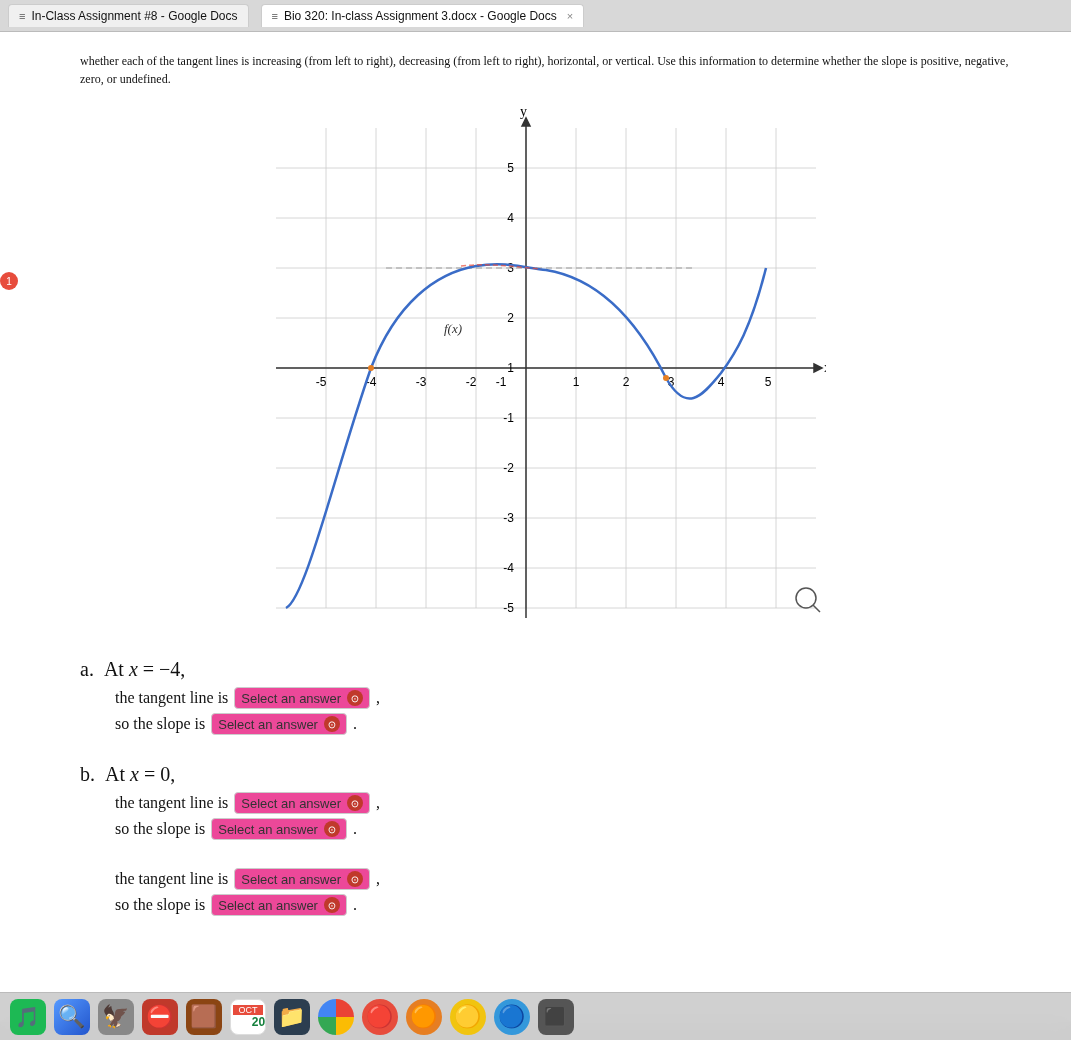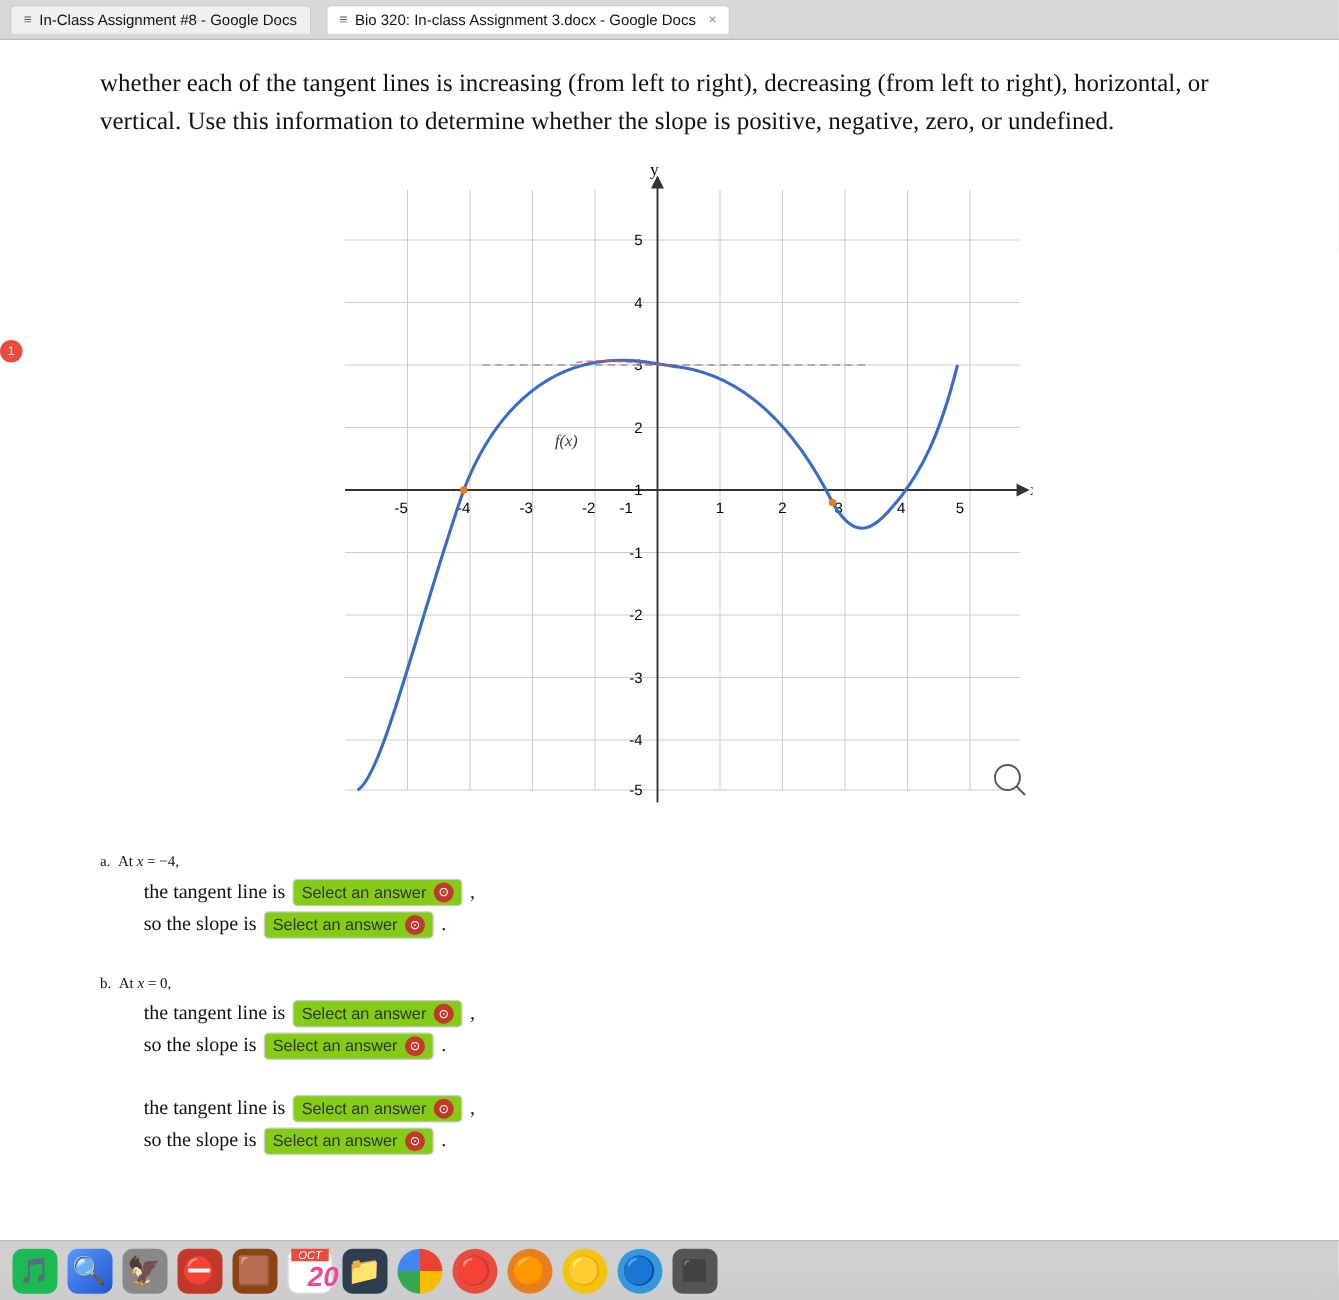--- a/index.html
+++ b/index.html
@@ -67,21 +67,21 @@
       border-radius: 50%;
       color: white;
       font-size: 10px;
       display: flex;
       align-items: center;
       justify-content: center;
       font-family: Arial, sans-serif;
     }
 
     .intro-text {
-      font-size: 20px;
+      font-size: 12px;
       line-height: 1.5;
       margin-bottom: 20px;
       color: #111;
     }
 
     
     .graph-container {
       display: flex;
       justify-content: center;
       margin: 10px 0 30px 0;
@@ -95,38 +95,39 @@
     
     .questions {
       margin-top: 10px;
     }
 
     .question-item {
       margin-bottom: 28px;
     }
 
     .question-label {
-      font-size: 12px;
+      font-size: 20px;
       margin-bottom: 6px;
       margin-top: 27px;
     }
 
     .question-line {
       margin-left: 35px;
       margin-bottom: 4px;
       font-size: 16px;
       display: flex;
       align-items: center;
       gap: 6px;
       flex-wrap: wrap;
     }
 
     .select-dropdown {
       display: inline-flex;
-      background: #84cc16;
+      align-items: center;
+      background: #ec4899;
       border: 1px solid #ccc;
       border-radius: 4px;
       padding: 2px 6px;
       font-size: 13px;
       font-family: Arial, sans-serif;
       cursor: pointer;
       gap: 4px;
       color: #333;
       min-width: 120px;
       position: relative;
@@ -356,24 +357,24 @@
   </div>
   <div class="taskbar-item">
     <div class="taskbar-icon" style="background:#888; color:white; font-size:22px;">🦅</div>
   </div>
   <div class="taskbar-item">
     <div class="taskbar-icon" style="background:#c0392b; color:white; font-size:22px;">⛔</div>
   </div>
   <div class="taskbar-item">
     <div class="taskbar-icon" style="background:#8B4513; color:white; font-size:22px;">🟫</div>
   </div>
-  <div class="taskbar-item" style="position:relative;font-style:italic;">
+  <div class="taskbar-item" style="position:relative;">
     <div class="taskbar-icon" style="background:#fff; border:1px solid #ddd; display:flex;flex-direction:column;align-items:center;justify-content:center; font-size:11px; font-family:Arial; padding:2px;">
       <div style="background:#e74c3c;color:white;width:100%;text-align:center;font-size:9px;">OCT</div>
-      <div style="font-size:22px;font-weight:bold;color:#ec4899;margin-left:21px;">20</div>
+      <div style="font-size:12px;font-weight:bold;color:#15803d;margin-left:21px;">20</div>
     </div>
   </div>
   <div class="taskbar-item">
     <div class="taskbar-icon" style="background:#2c3e50; color:white; font-size:22px;">📁</div>
   </div>
   <div class="taskbar-item">
     <div class="taskbar-icon" style="background:conic-gradient(#ea4335 0 90deg,#fbbc04 90deg 180deg,#34a853 180deg 270deg,#4285f4 270deg 360deg); border-radius:50%; font-size:18px; color:transparent;">🌐</div>
   </div>
   <div class="taskbar-item">
     <div class="taskbar-icon" style="background:#e74c3c; border-radius:50%; font-size:22px;">🔴</div>

